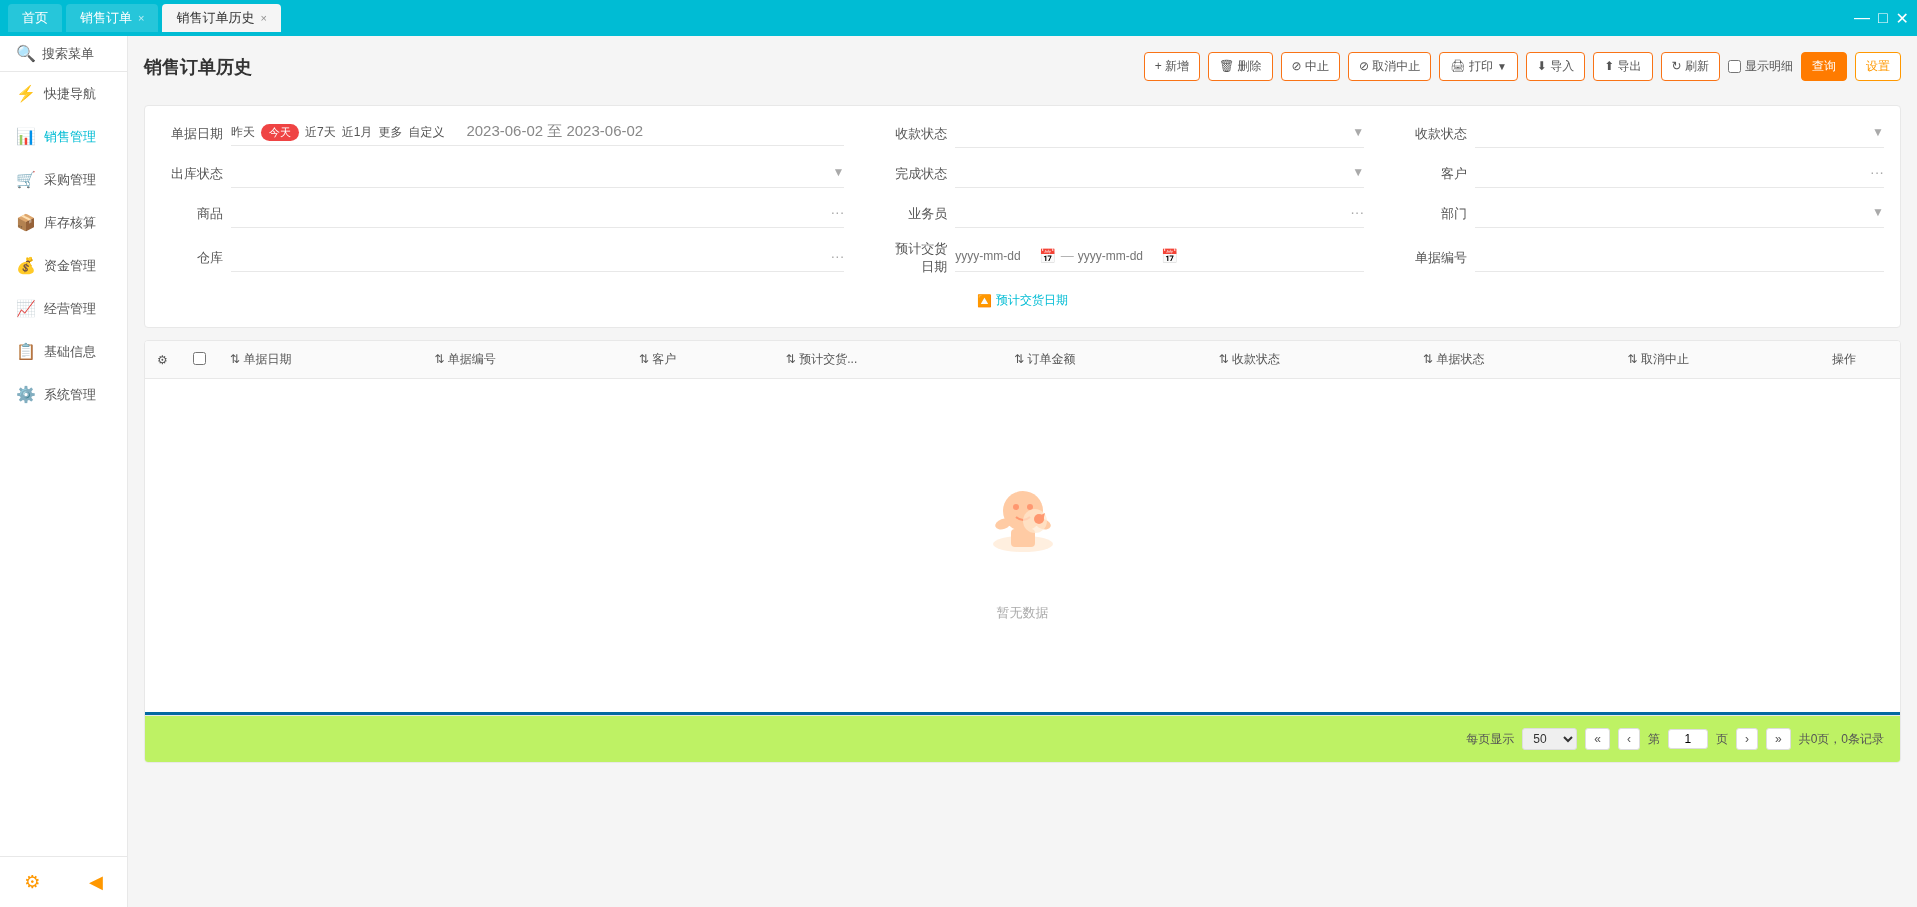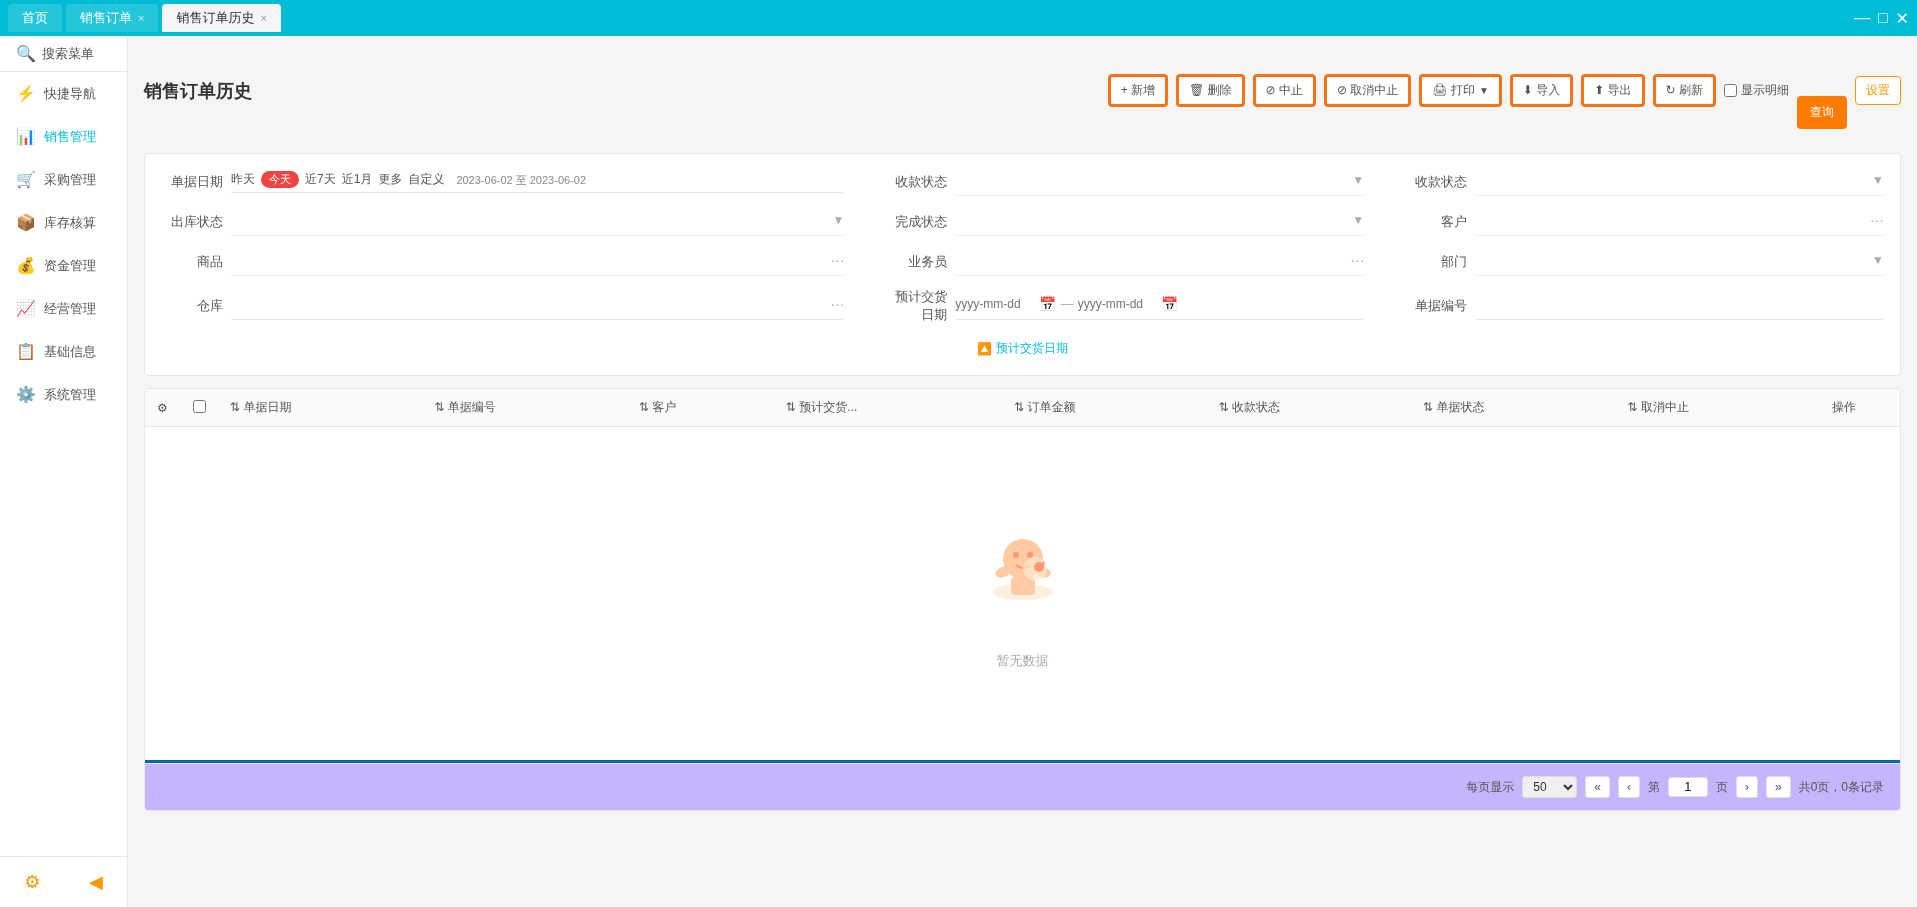--- a/index.html
+++ b/index.html
@@ -27,21 +27,21 @@
     .sidebar-bottom-icon { font-size: 18px; cursor: pointer; color: #ff9800; padding: 6px; }
 
     
     .content { flex: 1; overflow: auto; padding: 16px; background: #f5f5f5; }
 
     
     .page-title { font-size: 18px; font-weight: bold; color: #333; margin-bottom: 12px; }
 
     
     .toolbar { display: flex; align-items: center; gap: 8px; margin-bottom: 12px; flex-wrap: wrap; }
-    .toolbar-btn { display: flex; align-items: center; gap: 4px; padding: 5px 10px; border: 3px solid #f97316; border-radius: 4px; background: white; cursor: pointer; font-size: 12px; color: #555; }
+    .toolbar-btn { display: flex; align-items: center; gap: 4px; padding: 5px 10px; border: 1px solid #f97316; border-radius: 4px; background: white; cursor: pointer; font-size: 12px; color: #555; }
     .toolbar-btn.primary { background: #ff7b00; color: white; border-color: #ff7b00; }
     .checkbox-label { display: flex; align-items: center; gap: 4px; font-size: 12px; color: #555; cursor: pointer; }
 
     
     .filter-panel { background: white; border-radius: 4px; padding: 14px 16px; margin-bottom: 12px; border: 1px solid #e8e8e8; }
     .filter-row { display: flex; align-items: center; margin-bottom: 12px; gap: 0; }
     .filter-row:last-child { margin-bottom: 0; }
     .filter-label { width: 70px; color: #555; font-size: 13px; flex-shrink: 0; text-align: right; padding-right: 8px; }
     .date-badge { background: #ef4444; color: white; border-radius: 10px; padding: 1px 8px; font-size: 11px; cursor: pointer; }
     .date-option { color: #555; font-size: 12px; cursor: pointer; }
@@ -56,21 +56,21 @@
     .data-table td { padding: 10px 12px; border-bottom: 3px solid #0369a1; color: #333; }
     .settings-col { width: 36px; text-align: center; }
     .checkbox-col { width: 36px; text-align: center; }
     .action-col { width: 80px; text-align: center; }
 
     
     .empty-state { display: flex; flex-direction: column; align-items: center; justify-content: center; padding: 80px 0; }
     .empty-text { color: #aaa; font-size: 13px; }
 
     
-    .pagination { display: flex; align-items: center; justify-content: flex-end; gap: 8px; padding: 12px 16px; background: #c4b5fd; border-top: 1px solid #e8e8e8; font-size: 12px; color: #555; }
+    .pagination { display: flex; align-items: center; justify-content: flex-end; gap: 8px; padding: 12px 16px; background: #bef264; border-top: 1px solid #e8e8e8; font-size: 12px; color: #555; }
     .page-size-select { border: 1px solid #ddd; border-radius: 3px; padding: 2px 6px; font-size: 12px; color: #333; }
     .page-btn { border: 1px solid #ddd; background: white; padding: 3px 8px; border-radius: 3px; cursor: pointer; color: #555; font-size: 12px; }
     .page-btn:disabled { color: #ccc; cursor: not-allowed; }
     .page-input { border: 1px solid #ddd; border-radius: 3px; width: 40px; padding: 2px 4px; text-align: center; font-size: 12px; }
 
     
     .search-menu { display: flex; align-items: center; gap: 6px; padding: 8px 16px; color: #555; cursor: pointer; font-size: 13px; border-bottom: 1px solid #e8e8e8; }
 
     .calendar-icon { color: #ff9800; font-size: 14px; cursor: pointer; }
   </style>
@@ -156,37 +156,37 @@
           <span>🖨 打印</span>
           <span style="font-size:10px;">▼</span>
         </button>
         <button class="toolbar-btn">⬇ 导入</button>
         <button class="toolbar-btn">⬆ 导出</button>
         <button class="toolbar-btn">↻ 刷新</button>
         <label class="checkbox-label">
           <input type="checkbox" style="">
           <span>显示明细</span>
         </label>
-        <button class="toolbar-btn primary" style="background:#ff7b00;color:white;border-color:#ff7b00;margin-top:44px;">查询</button>
+        <button class="toolbar-btn primary" style="background:#ff7b00;color:white;border-color:#ff7b00;">查询</button>
         <button class="toolbar-btn" style="border:1px solid #ff9800;color:#ff9800;">设置</button>
       </div>
     </div>
 
     <div class="filter-panel">
 
       <div class="filter-row">
         <span class="filter-label">单据日期</span>
         <div style="flex:1.5; display:flex; align-items:flex-end; gap:6px; border-bottom:1px solid #e8e8e8; padding-bottom:4px;">
           <span class="date-option">昨天</span>
           <span class="date-badge">今天</span>
           <span class="date-option">近7天</span>
           <span class="date-option">近1月</span>
           <span class="date-option">更多</span>
           <span class="date-option">自定义</span>
-          <span class="date-range" style="margin-left:6px;color:#888;font-size:11px;">2023-06-02 至 2023-06-02</span>
+          <span class="date-range" style="margin-left:16px;color:#888;font-size:15px;">2023-06-02 至 2023-06-02</span>
         </div>
         <span style="flex:0.1"></span>
         <span class="filter-label">收款状态</span>
         <div style="flex:1; display:flex; align-items:center; border-bottom:1px solid #e8e8e8; padding-bottom:4px; min-height:28px;">
           <span class="dropdown-arrow" style="margin-left:auto;color:#aaa;font-size:12px;">▼</span>
         </div>
         <span style="flex:0.1"></span>
         <span class="filter-label">收款状态</span>
         <div style="flex:1; display:flex; align-items:center; border-bottom:1px solid #e8e8e8; padding-bottom:4px; min-height:28px;">
           <span class="dropdown-arrow" style="margin-left:auto;color:#aaa;font-size:12px;">▼</span>

